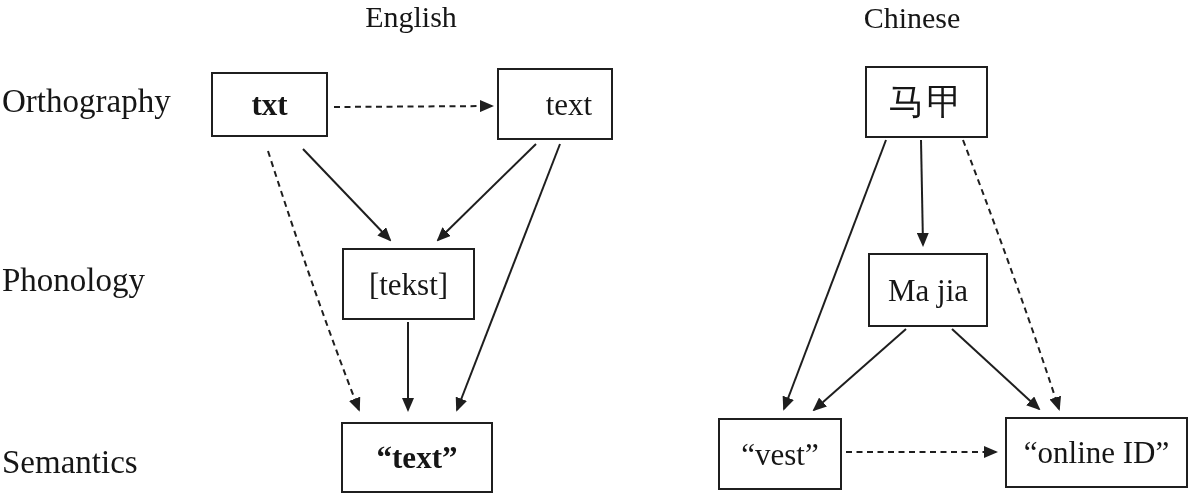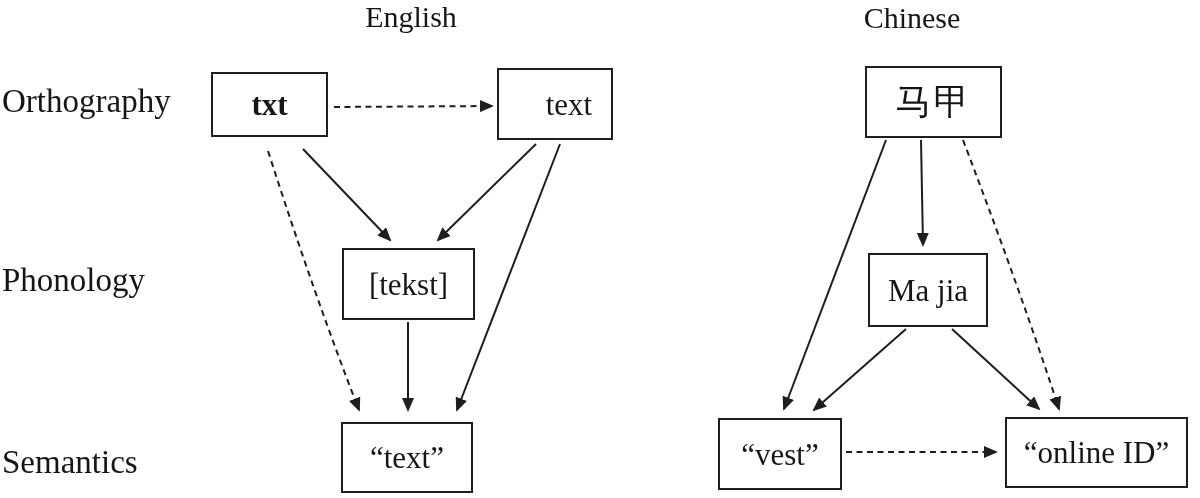--- a/index.html
+++ b/index.html
@@ -56,20 +56,20 @@
   <div class="col-title" style="left:326px; top:1px;">English</div>
   <div class="col-title" style="left:827px; top:2px;">Chinese</div>
 
   <div class="row-label" style="left:2px; top:84px;">Orthography</div>
   <div class="row-label" style="left:2px; top:445px;">Semantics</div>
   <div class="row-label" style="left:2px; top:263px;">Phonology</div>
 
   <div class="node bold" style="left:211px; top:72px; width:117px; height:65px;">txt</div>
   <div class="node" style="left:497px; top:68px; width:116px; height:72px;padding-left:28px;">text</div>
   <div class="node" style="left:342px; top:248px; width:133px; height:72px;">[tekst]</div>
-  <div class="node" style="left:341px; top:422px; width:132px; height:71px;">“text”</div>
+  <div class="node" style="left:341px; top:422px; width:152px; height:71px;font-weight:bold;">“text”</div>
 
-  <div class="node hanzi" style="left:865px; top:66px; width:137px; height:72px;">马甲</div>
+  <div class="node hanzi" style="left:865px; top:66px; width:123px; height:72px;">马甲</div>
   <div class="node" style="left:868px; top:253px; width:120px; height:74px;">Ma jia</div>
   <div class="node" style="left:718px; top:418px; width:124px; height:72px;">“vest”</div>
   <div class="node" style="left:1005px; top:417px; width:183px; height:71px;">“online ID”</div>
 
 </div>
 
 </body></html>

